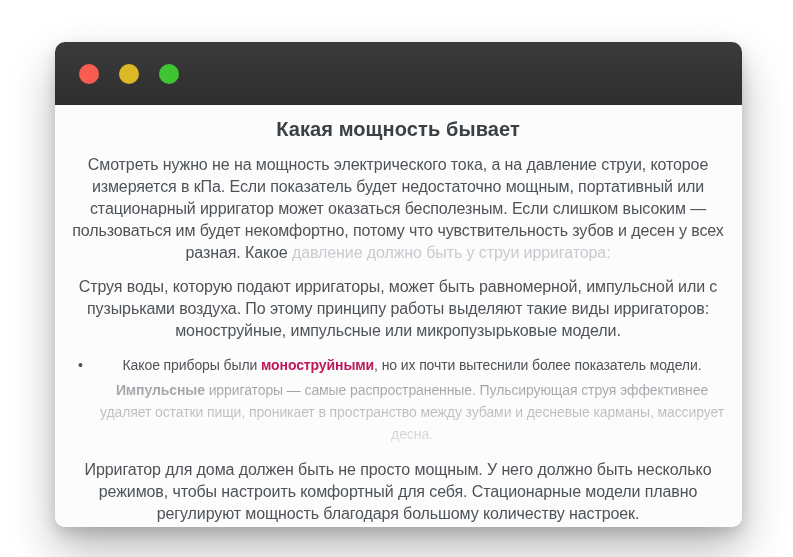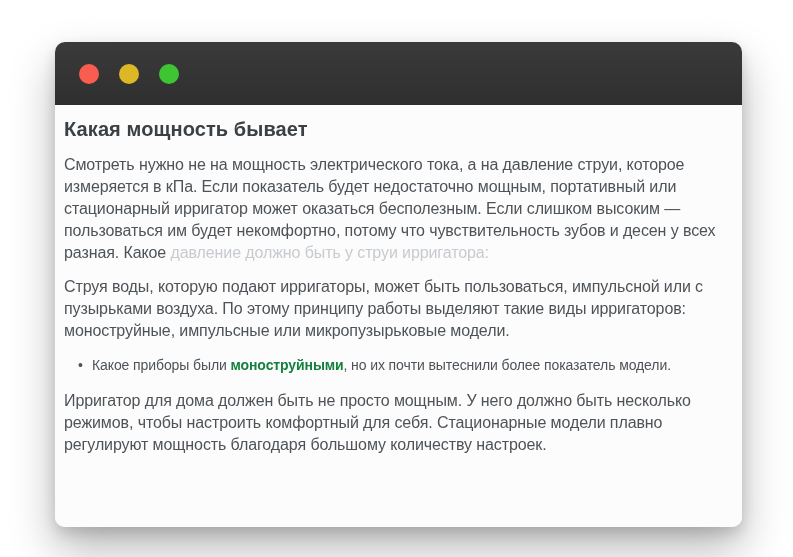--- a/index.html
+++ b/index.html
@@ -1,15 +1,15 @@
 <!DOCTYPE html>
 <html><head>
 <meta charset="utf-8">
 <style>
-  * { margin: 0; padding: 0; box-sizing: border-box; }
+  * { margin: 0; padding: 0; box-sizing: border-box; text-align: center; }
   html, body { width: 793px; height: 557px; }
   body {
     font-family: "Liberation Sans", "DejaVu Sans", sans-serif;
     background: #ffffff;
     position: relative;
     overflow: hidden;
   }
   .stage { position: absolute; inset: 0; }
 
   .window {
@@ -52,21 +52,21 @@
   }
   h2:first-child { margin-top: 2px; }
 
   p {
     font-size: 16px;
     line-height: 22px;
     letter-spacing: -0.1px;
     color: #4e5358;
     margin: 0 0 12px 0;
   }
-  b { font-weight: 700; color: #15803d; }
+  b { font-weight: 700; color: #be185d; }
 
   .fade-light { color: #c7cbcf; }
 
   ul {
     list-style: none;
     margin: 12px 0 14px 0;
     padding-left: 13px;
   }
   li {
     position: relative;
@@ -101,23 +101,24 @@
       <span class="dot" style="background: rgb(249, 93, 80);"></span>
       <span class="dot" style="background: rgb(221, 184, 38);"></span>
       <span class="dot" style="background: rgb(63, 196, 52);"></span>
     </div>
 
     <div class="content">
 
       <h2>Какая мощность бывает</h2>
       <p><span>Смотреть нужно не на мощность электрического тока, а на давление струи, которое измеряется в кПа. Если показатель будет недостаточно мощным, портативный или стационарный ирригатор может оказаться бесполезным. Если слишком высоким — пользоваться им будет некомфортно, потому что чувствительность зубов и десен у всех разная. Какое</span> <span class="fade-light">давление должно быть у струи ирригатора:</span></p>
 
-      <p>Струя воды, которую подают ирригаторы, может быть пользоваться, импульсной или с пузырьками воздуха. По этому принципу работы выделяют такие виды ирригаторов: моноструйные, импульсные или микропузырьковые модели.</p>
+      <p>Струя воды, которую подают ирригаторы, может быть равномерной, импульсной или с пузырьками воздуха. По этому принципу работы выделяют такие виды ирригаторов: моноструйные, импульсные или микропузырьковые модели.</p>
 
       <ul>
         <li><span>Какое приборы были </span><b>моноструйными</b><span>, но их почти вытеснили более показатель модели.</span></li>
+        <li class="faded"><b>Импульсные</b><span> ирригаторы — самые распространенные. Пульсирующая струя эффективнее удаляет остатки пищи, проникает в пространство между зубами и десневые карманы, массирует десна.</span></li>
       </ul>
 
       <p><span>Ирригатор для дома должен быть не просто мощным. У него должно быть несколько режимов, чтобы настроить комфортный для себя. Стационарные модели плавно регулируют мощность благодаря большому количеству настроек.</span> </p>
 
     </div>
   </div>
 </div>
 
 </body></html>

